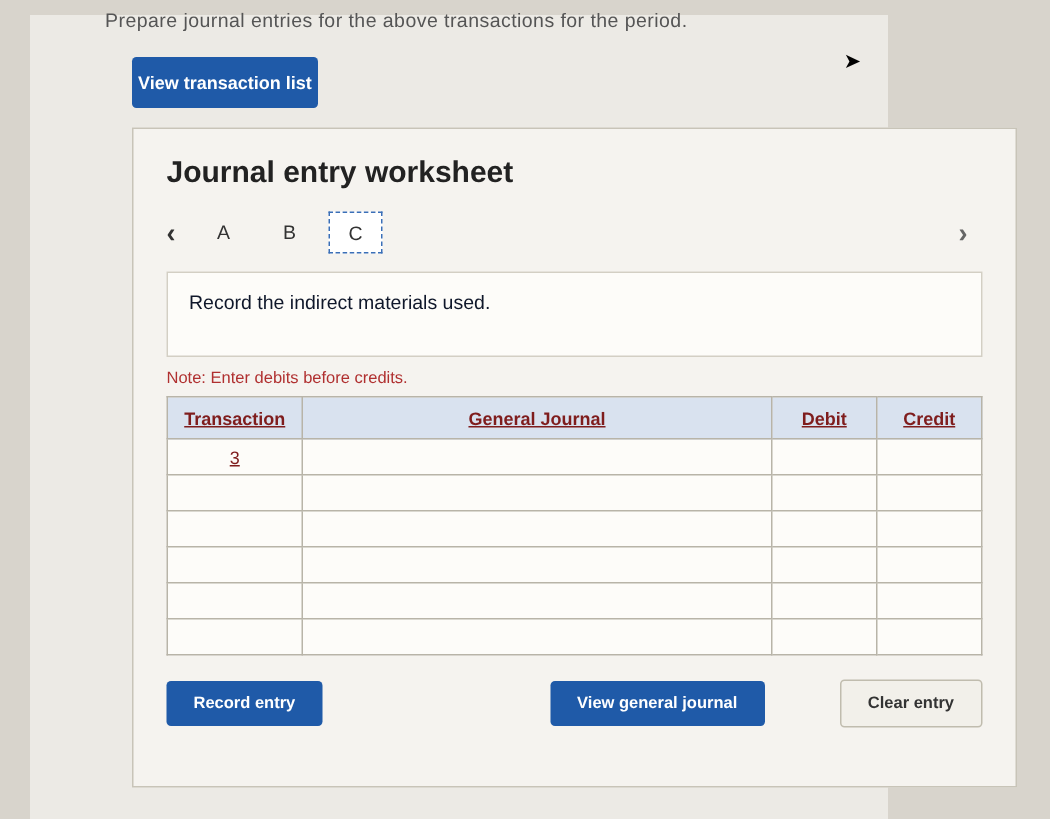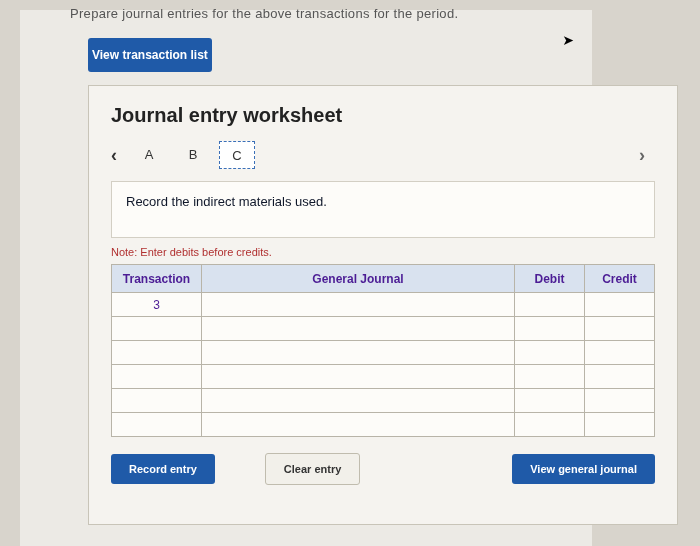--- a/index.html
+++ b/index.html
@@ -123,23 +123,24 @@
     margin-bottom: 6px;
   }
   .jtable {
     width: 100%;
     border-collapse: collapse;
     background: #fdfcf9;
   }
   .jtable th, .jtable td {
     border: 1px solid #b8b4a8;
     font-size: 12px;
-    color: #4c1d95;
+    color: #7f1d1d;
     height: 24px;
     text-align: center;
+    text-decoration: underline;
   }
   .jtable th {
     background: #d9e2ef;
     font-weight: bold;
     height: 28px;
   }
   .col-trans { width: 90px; }
   .col-gj { width: auto; }
   .col-debit { width: 70px; }
   .col-credit { width: 70px; }
@@ -247,17 +248,17 @@
             <td></td>
             <td></td>
             <td></td>
             <td></td>
           </tr>
       </tbody>
     </table>
 
     <div class="btn-row">
       <button class="btn btn-record">Record entry</button>
+      <button class="btn btn-vgj">View general journal</button>
       <button class="btn btn-clear">Clear entry</button>
-      <button class="btn btn-vgj">View general journal</button>
     </div>
   </div>
 </div>
 
 </body></html>

